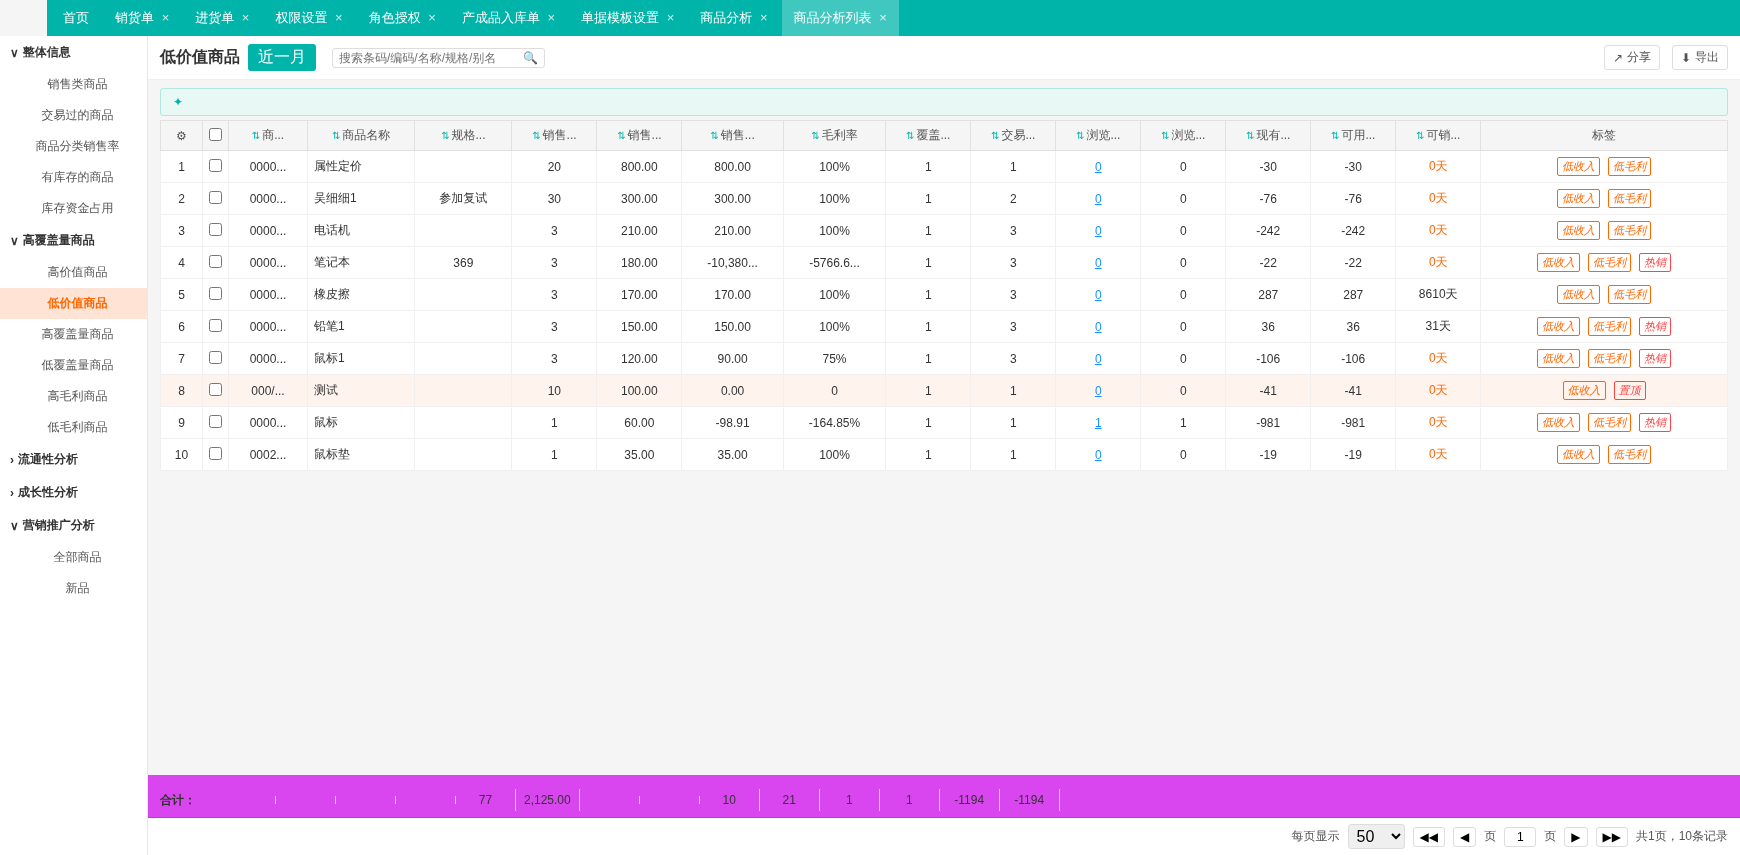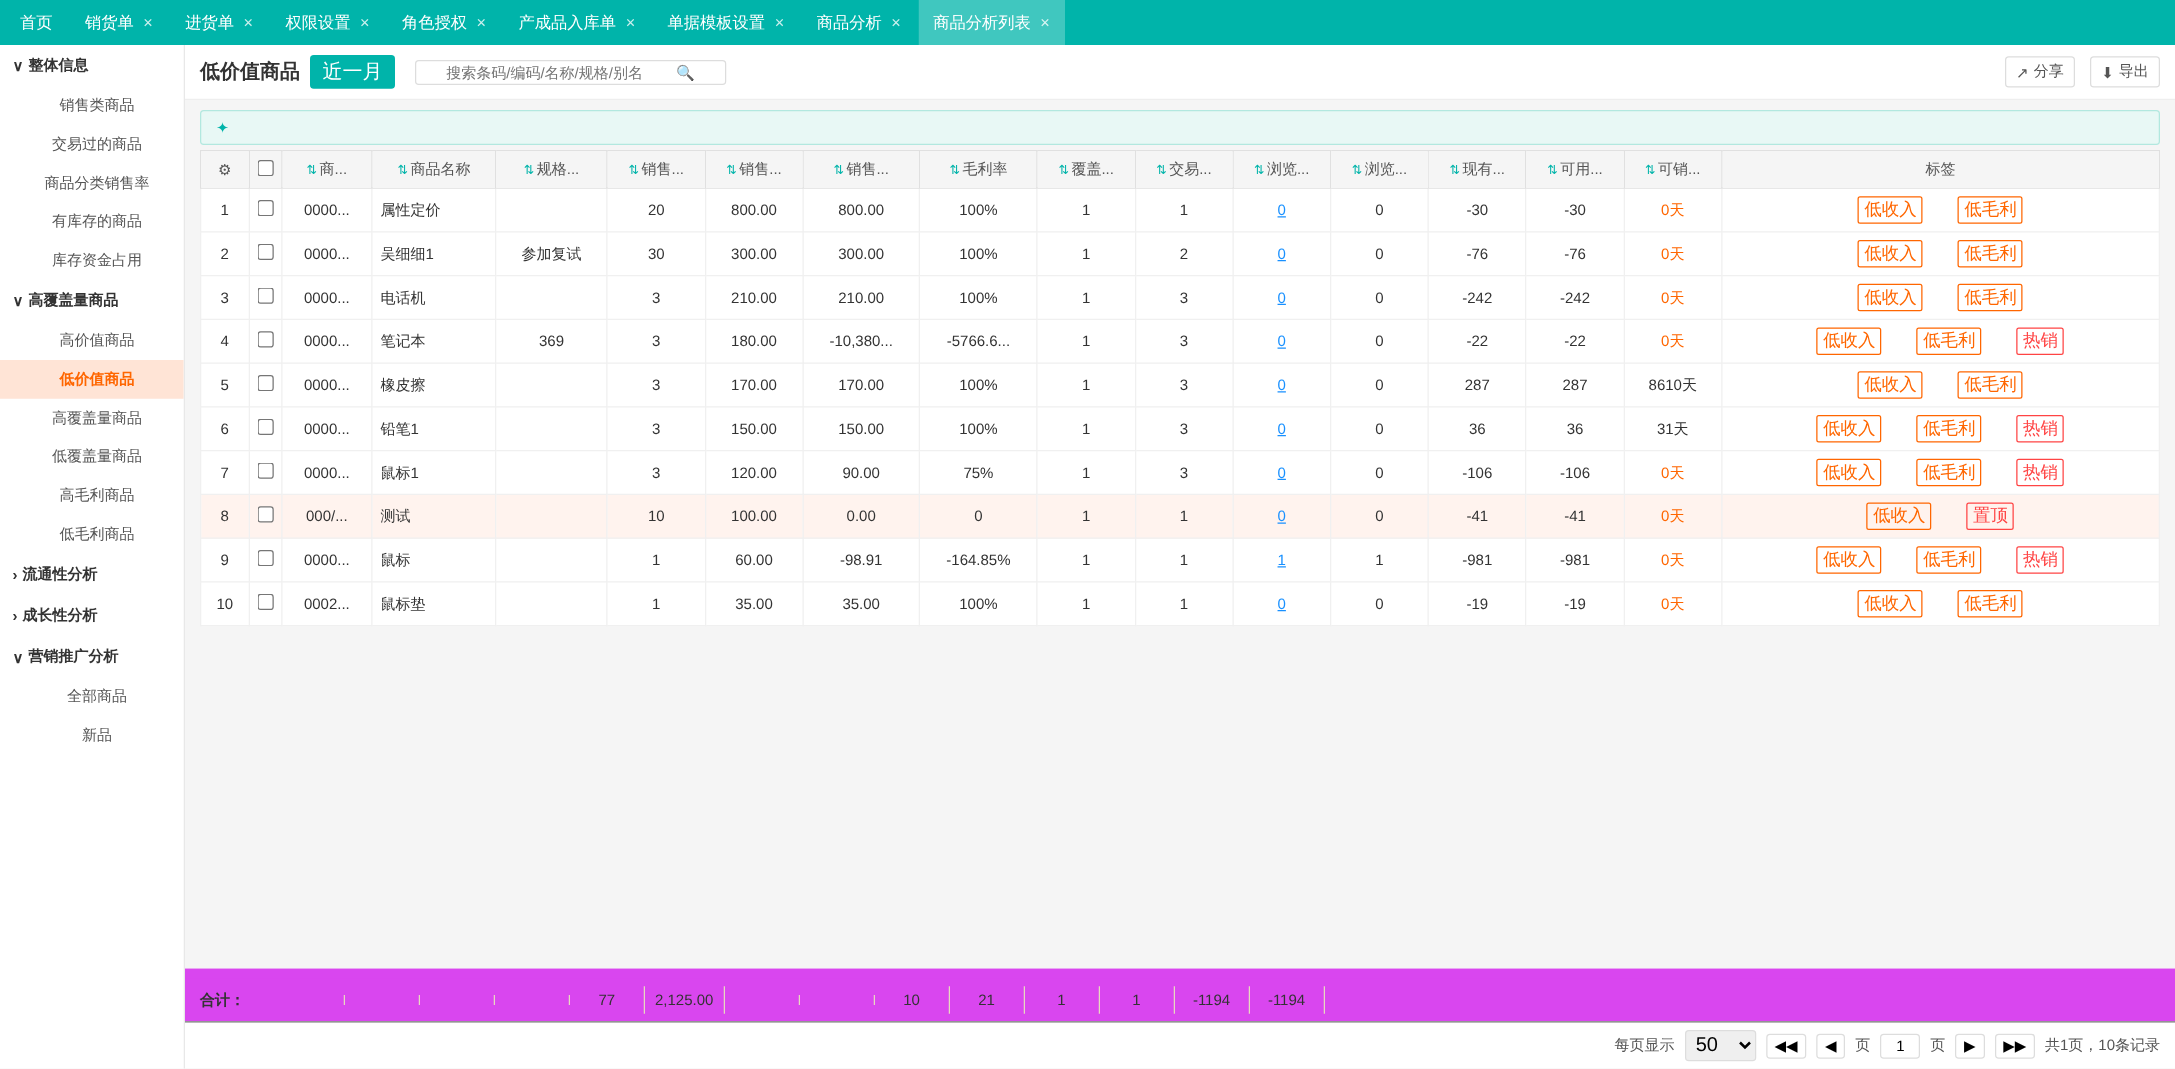--- a/index.html
+++ b/index.html
@@ -6,20 +6,21 @@
     body { font-family: 'Microsoft YaHei', Arial, sans-serif; font-size: 12px; background: #f5f5f5; color: #333; width: 1740px; min-height: 855px; overflow-x: hidden; }
 
     
     .top-nav {
       display: flex;
       align-items: center;
       background: #00b4aa;
       height: 36px;
       padding: 0 4px;
       gap: 2px;
+      margin-left: 47px;
     }
     .nav-item {
       color: #fff;
       padding: 0 12px;
       height: 36px;
       line-height: 36px;
       cursor: pointer;
       white-space: nowrap;
       font-size: 13px;
     }
@@ -89,21 +90,21 @@
       padding: 3px 10px;
       border-radius: 3px;
       cursor: pointer;
       font-size: 16px;
     }
     .search-box {
       display: flex;
       align-items: center;
       border: 1px solid #ddd;
       border-radius: 3px;
-      padding: 2px 24px;
+      padding: 2px 6px;
       background: #fff;
       margin-left: 8px;
     }
     .search-input {
       border: none;
       outline: none;
       font-size: 12px;
       width: 180px;
       color: #999;
     }
@@ -177,22 +178,23 @@
       text-align: center;
       color: #333;
     }
     tbody td.left { text-align: left; }
 
     .tag {
       display: inline-block;
       border: 1px solid;
       padding: 1px 4px;
       border-radius: 2px;
-      font-size: 14px;
-      margin: 1px 14px;
+      font-size: 11px;
+      margin: 1px 4px;
+      font-style: italic;
     }
     .tag-orange { color: #ff6600; border-color: #ff6600; }
     .tag-red { color: #ff4444; border-color: #ff4444; }
 
     .text-orange { color: #ff6600; }
     .text-blue { color: #1890ff; text-decoration: underline; cursor: pointer; }
 
     .underlined { text-decoration: underline; cursor: pointer; }
 
     

